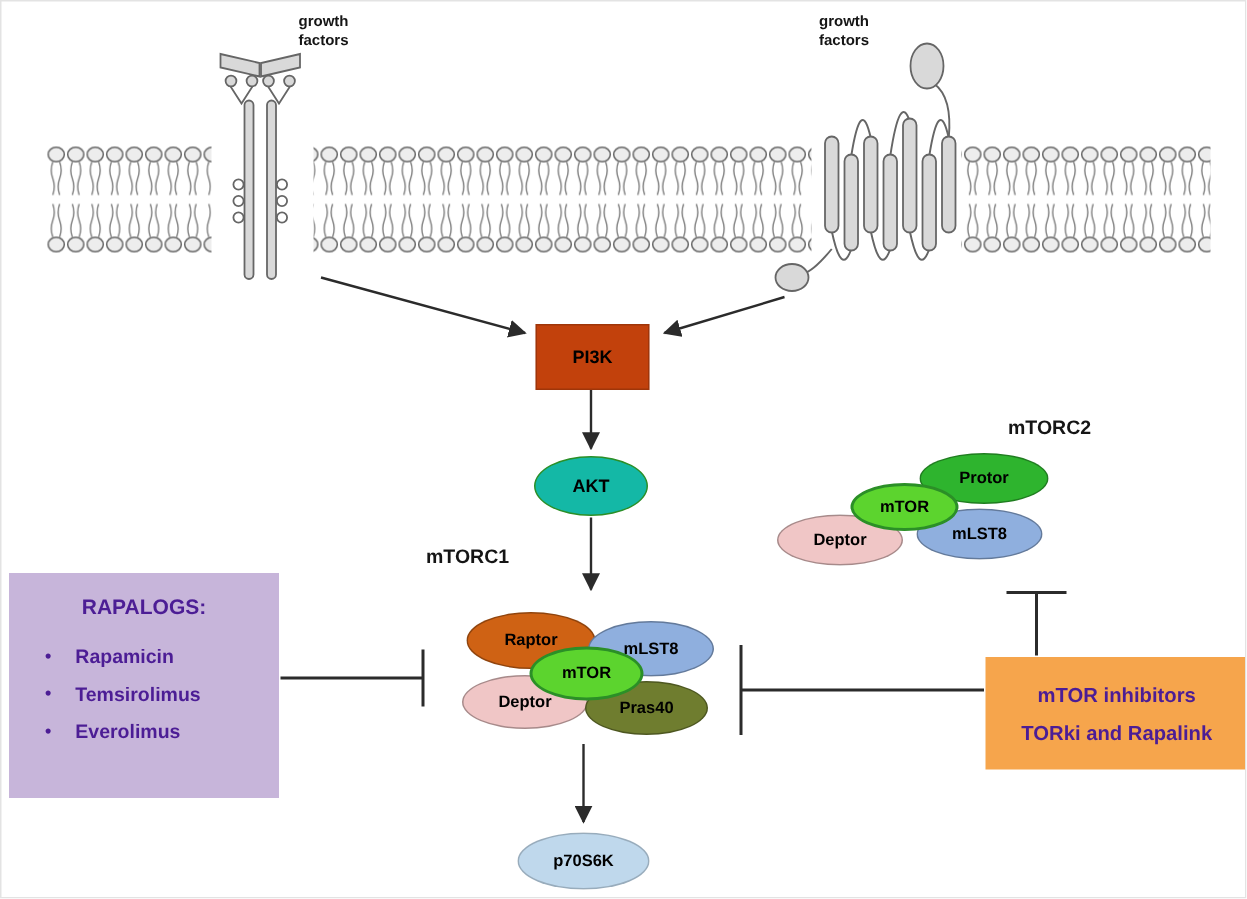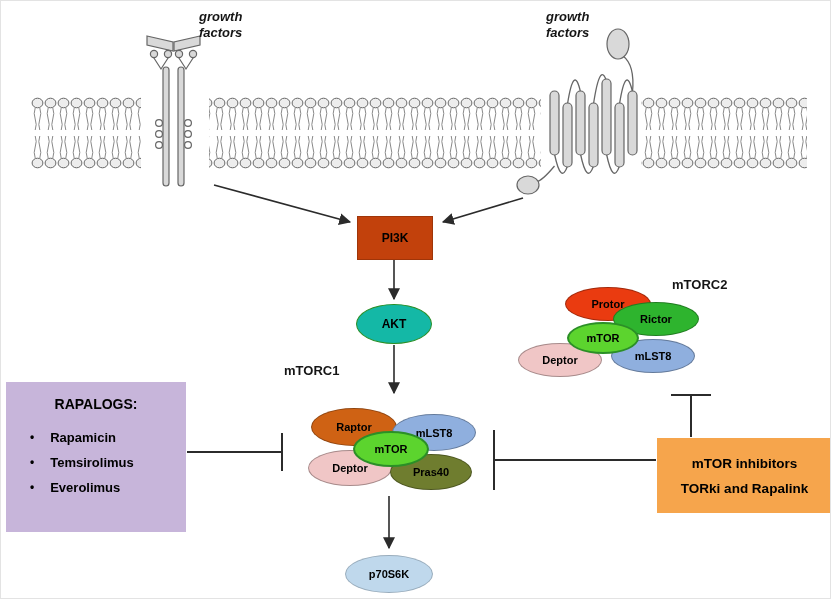--- a/index.html
+++ b/index.html
@@ -1,26 +1,26 @@
 <!DOCTYPE html>
 <html><head>
 <meta charset="utf-8">
 <style>
   html,body{margin:0;padding:0;background:#fff;font-family:"Liberation Sans",sans-serif;}
   .canvas{position:relative;width:831px;height:599px;background:#ffffff;overflow:hidden;border:1px solid #e3e3e3;box-sizing:border-box;}
   .svg-layer{position:absolute;left:0;top:0;pointer-events:none;}
   .lbl{position:absolute;font-weight:700;color:#151515;}
-  .two-line{white-space:pre-line;font-size:13px;line-height:1.25;font-style:italic;}
+  .two-line{white-space:pre-line;font-size:10px;line-height:1.25;}
   .complex-title{font-size:13px;}
   .node{position:absolute;display:flex;align-items:center;justify-content:center;
         font-weight:700;font-size:11px;color:#000;box-sizing:border-box;}
   .ellipse{border-radius:50%;border:1px solid rgba(0,0,0,0.30);}
   .mtor-node{border:2px solid #2B8F27;z-index:5;}
   .rect-node{border:1px solid rgba(0,0,0,0.18);font-size:12px;}
-  .panel{position:absolute;box-sizing:border-box;color:#000000;}
+  .panel{position:absolute;box-sizing:border-box;color:#4c1d95;}
   .rapalogs{padding-top:14px;}
   .rapalogs-title{text-align:center;font-weight:700;font-size:14px;}
   .rapalogs-list{margin-top:18px;}
   .rapalogs-item{display:flex;gap:16px;padding-left:24px;margin-top:10px;font-weight:700;font-size:13px;}
   .bullet{font-size:12px;}
   .inhibitor-box{display:flex;flex-direction:column;align-items:center;justify-content:center;gap:10px;
                  font-weight:700;font-size:13.5px;text-align:center;}
   .z1{z-index:1}.z2{z-index:2}.z3{z-index:3}.z4{z-index:4}
 </style>
 </head>
@@ -120,22 +120,21 @@
   <div class="node rect-node" style="left: 356px; top: 215px; width: 76px; height: 44px; background-color: #c2410c;">PI3K</div>
 
   <div class="node ellipse" style="left: 355px; top: 303px; width: 76px; height: 40px; font-size: 12px; background-color: #14b8a6; border-color: rgb(43, 143, 39);">AKT</div>
 
   <div class="node ellipse z1" style="left: 310px; top: 407px; width: 86px; height: 38px; background-color: rgb(207, 98, 20);">Raptor</div>
   <div class="node ellipse z2" style="left: 391px; top: 413px; width: 84px; height: 37px; background-color: rgb(143, 175, 222);">mLST8</div>
   <div class="node ellipse z3" style="left: 307px; top: 449px; width: 84px; height: 36px; background-color: rgb(240, 198, 198);">Deptor</div>
   <div class="node ellipse z4" style="left: 389px; top: 453px; width: 82px; height: 36px; background-color: rgb(111, 125, 47);">Pras40</div>
   <div class="node ellipse mtor-node" style="left: 352px; top: 430px; width: 76px; height: 36px; background-color: rgb(92, 212, 46); border-color: rgb(43, 143, 39);">mTOR</div>
 
-  <div class="node ellipse z1" style="left: 564px; top: 286px; width: 86px; height: 34px; background-color: rgb(234, 59, 16);">Protor</div>
-  <div class="node ellipse z2" style="left: 612px; top: 301px; width: 86px; height: 34px; background-color: rgb(46, 180, 46);">Rictor</div>
+  <div class="node ellipse z2" style="left: 612px; top: 301px; width: 86px; height: 34px; background-color: rgb(46, 180, 46);">Protor</div>
   <div class="node ellipse z3" style="left: 517px; top: 342px; width: 84px; height: 34px; background-color: rgb(240, 198, 198);">Deptor</div>
   <div class="node ellipse z3" style="left: 610px; top: 338px; width: 84px; height: 34px; background-color: rgb(143, 175, 222);">mLST8</div>
   <div class="node ellipse mtor-node" style="left: 566px; top: 321px; width: 72px; height: 32px; background-color: rgb(92, 212, 46); border-color: rgb(43, 143, 39);">mTOR</div>
 
   <div class="node ellipse" style="left: 344px; top: 554px; width: 88px; height: 38px; border-color: rgba(0, 0, 0, 0.2); background-color: rgb(191, 216, 236);">p70S6K</div>
 
   <div class="panel rapalogs" style="left: 5px; top: 381px; width: 180px; height: 150px; background-color: rgb(199, 181, 218);">
     <div class="rapalogs-title">RAPALOGS:</div>
     <div class="rapalogs-list">
       <div class="rapalogs-item">

